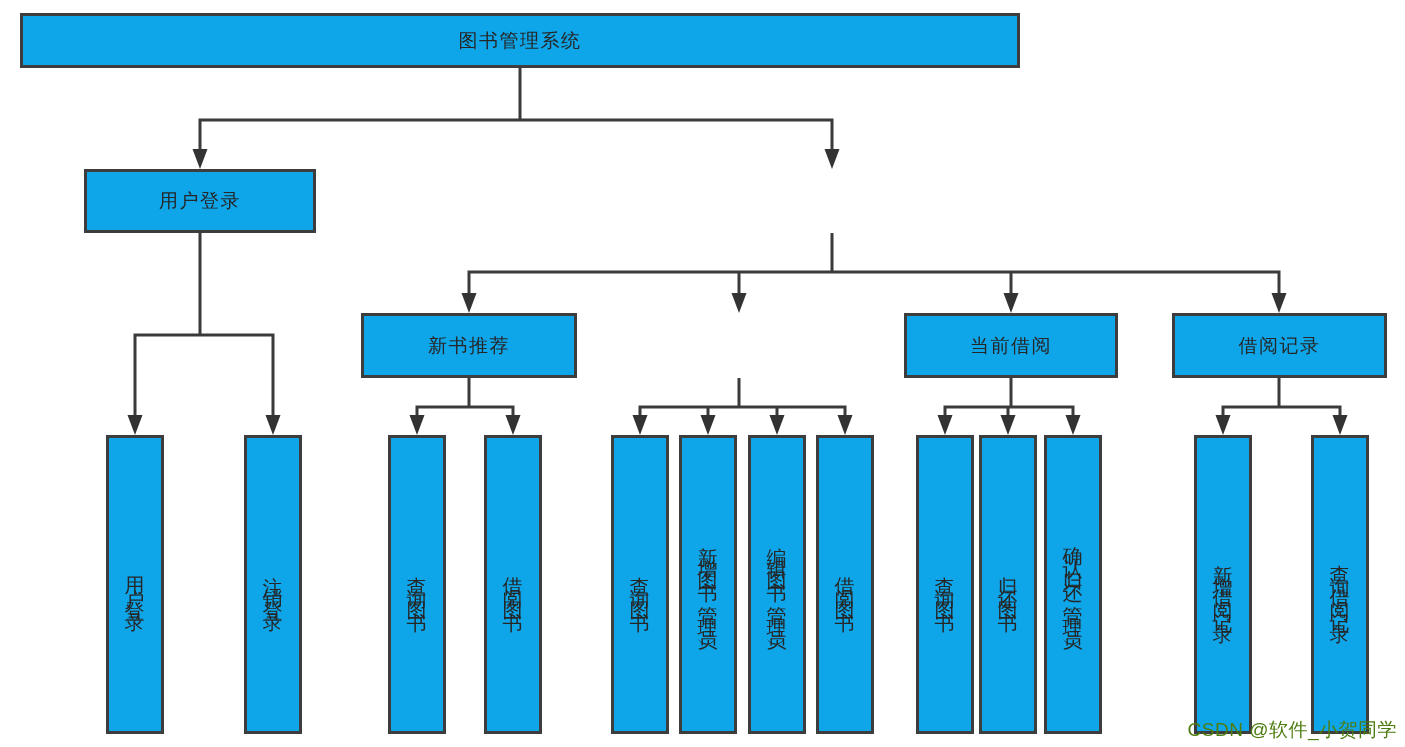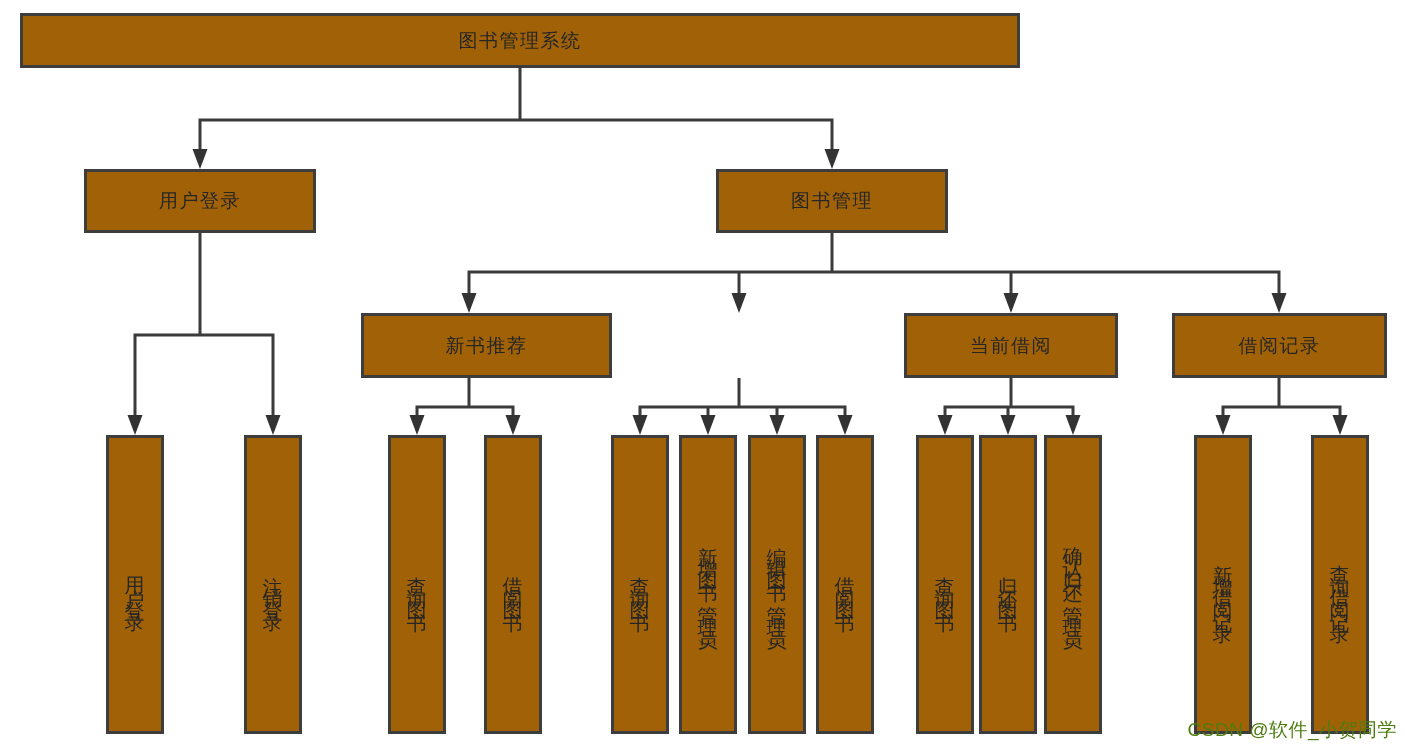--- a/index.html
+++ b/index.html
@@ -11,21 +11,21 @@
     font-family: "Liberation Sans", sans-serif;
     overflow: hidden;
   }
   #connectors {
     position: absolute;
     left: 0; top: 0;
     width: 1405px; height: 747px;
   }
   .node {
     position: absolute;
-    background: #a16207;
+    background: #0ea5e9;
     border: 3px solid #3d3d3d;
     box-sizing: border-box;
     display: flex;
     align-items: center;
     justify-content: center;
     color: #262626;
   }
   .node.h .lbl {
     font-size: 19px;
     letter-spacing: 1.5px;
@@ -111,25 +111,22 @@
       M1332.5 415 L1347.5 415 L1340 435 Z"></path>
   </svg>
 
   <div class="node h" style="left:20px;top:13px;width:1000px;height:55px">
     <span class="lbl">图书管理系统</span>
   </div>
 
   <div class="node h" style="left:84px;top:169px;width:232px;height:64px">
     <span class="lbl">用户登录</span>
   </div>
-  <div class="node h" style="left:716px;top:169px;width:232px;height:64px">
-    <span class="lbl">图书管理</span>
-  </div>
 
-  <div class="node h" style="left:361px;top:313px;width:251px;height:65px">
+  <div class="node h" style="left:361px;top:313px;width:216px;height:65px">
     <span class="lbl">新书推荐</span>
   </div>
   <div class="node h" style="left:1172px;top:313px;width:215px;height:65px">
     <span class="lbl">借阅记录</span>
   </div>
   <div class="node h" style="left:904px;top:313px;width:214px;height:65px">
     <span class="lbl">当前借阅</span>
   </div>
 
   <div class="node v" style="left:106px;top:435px;width:58px;height:299px">

